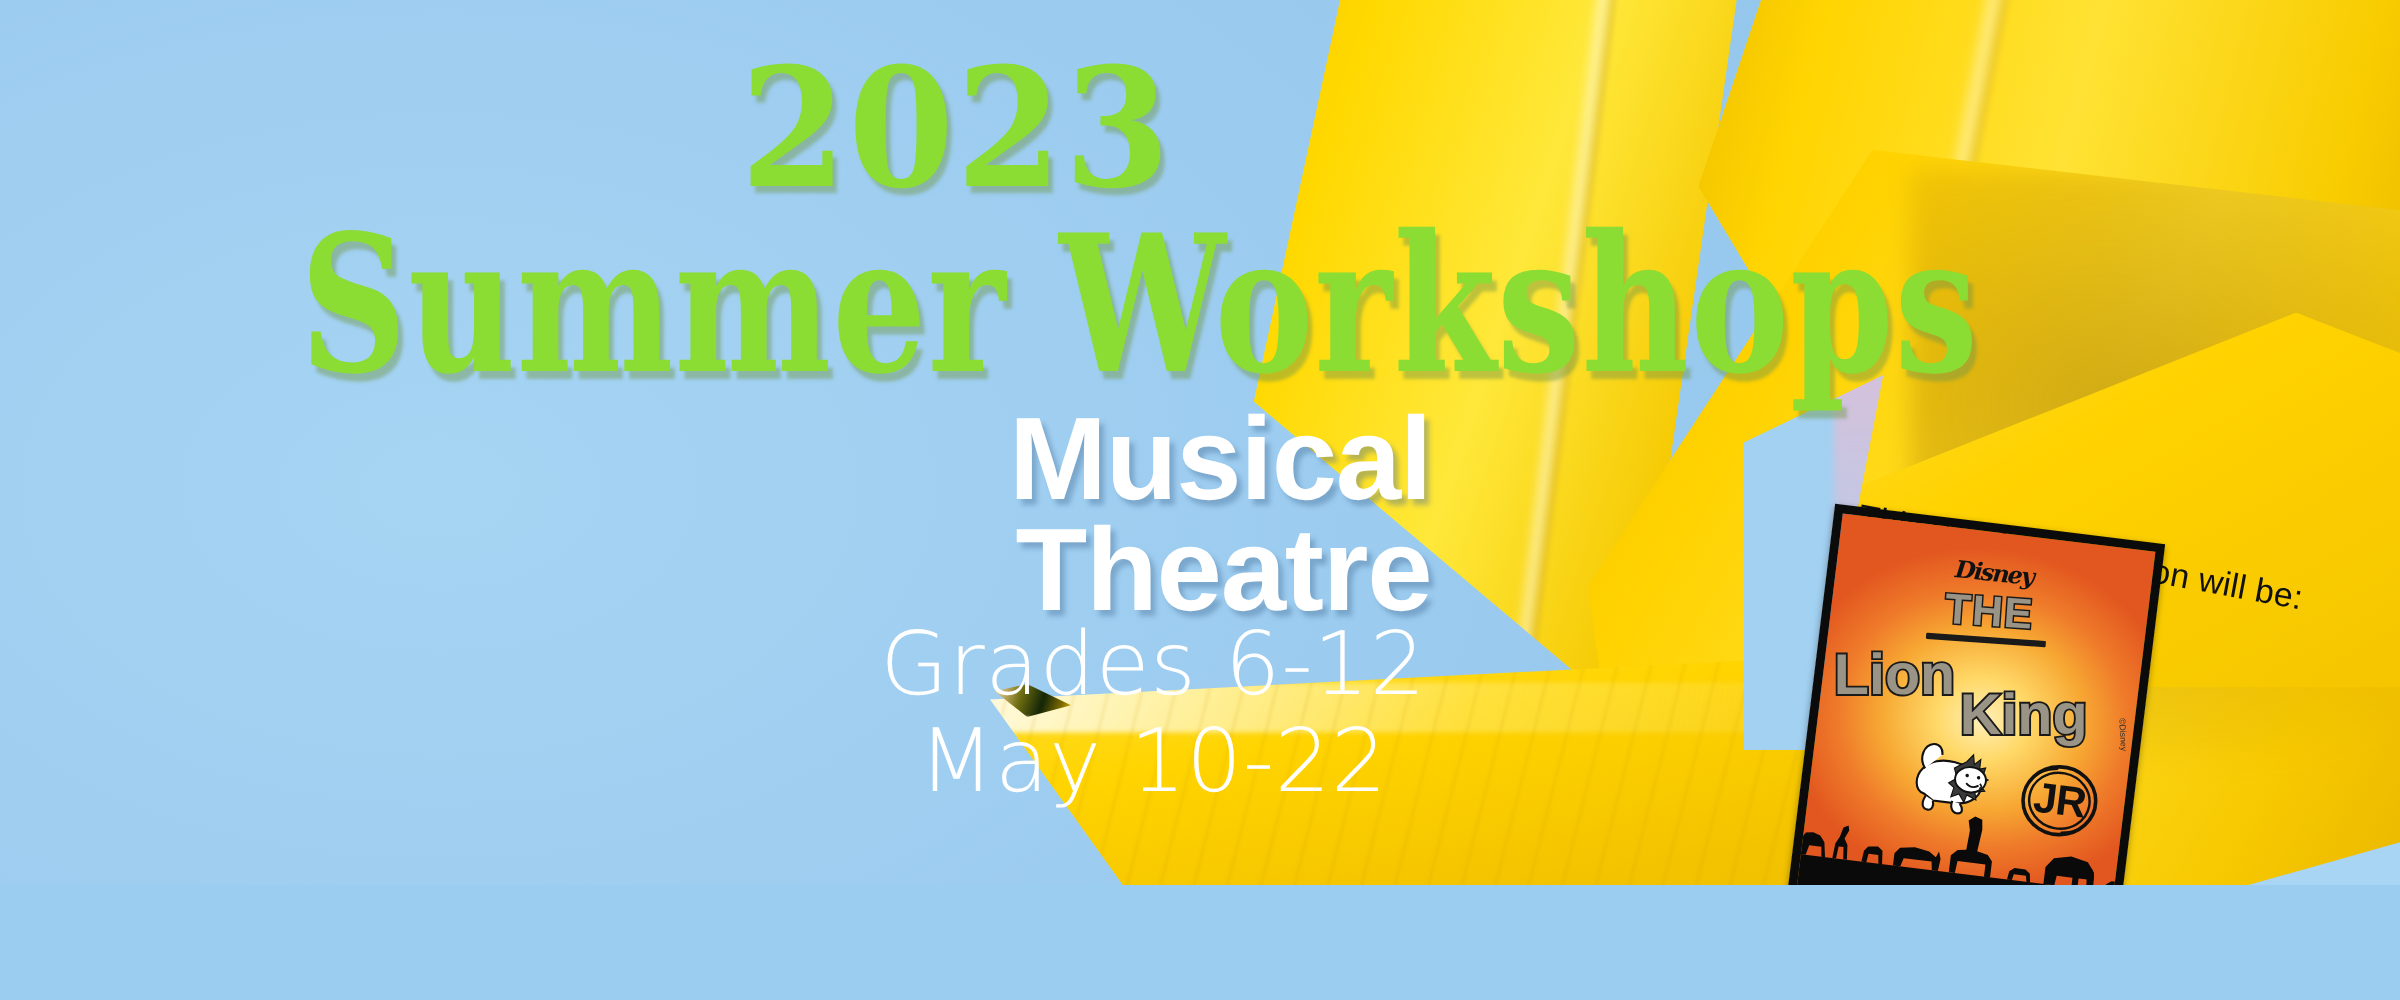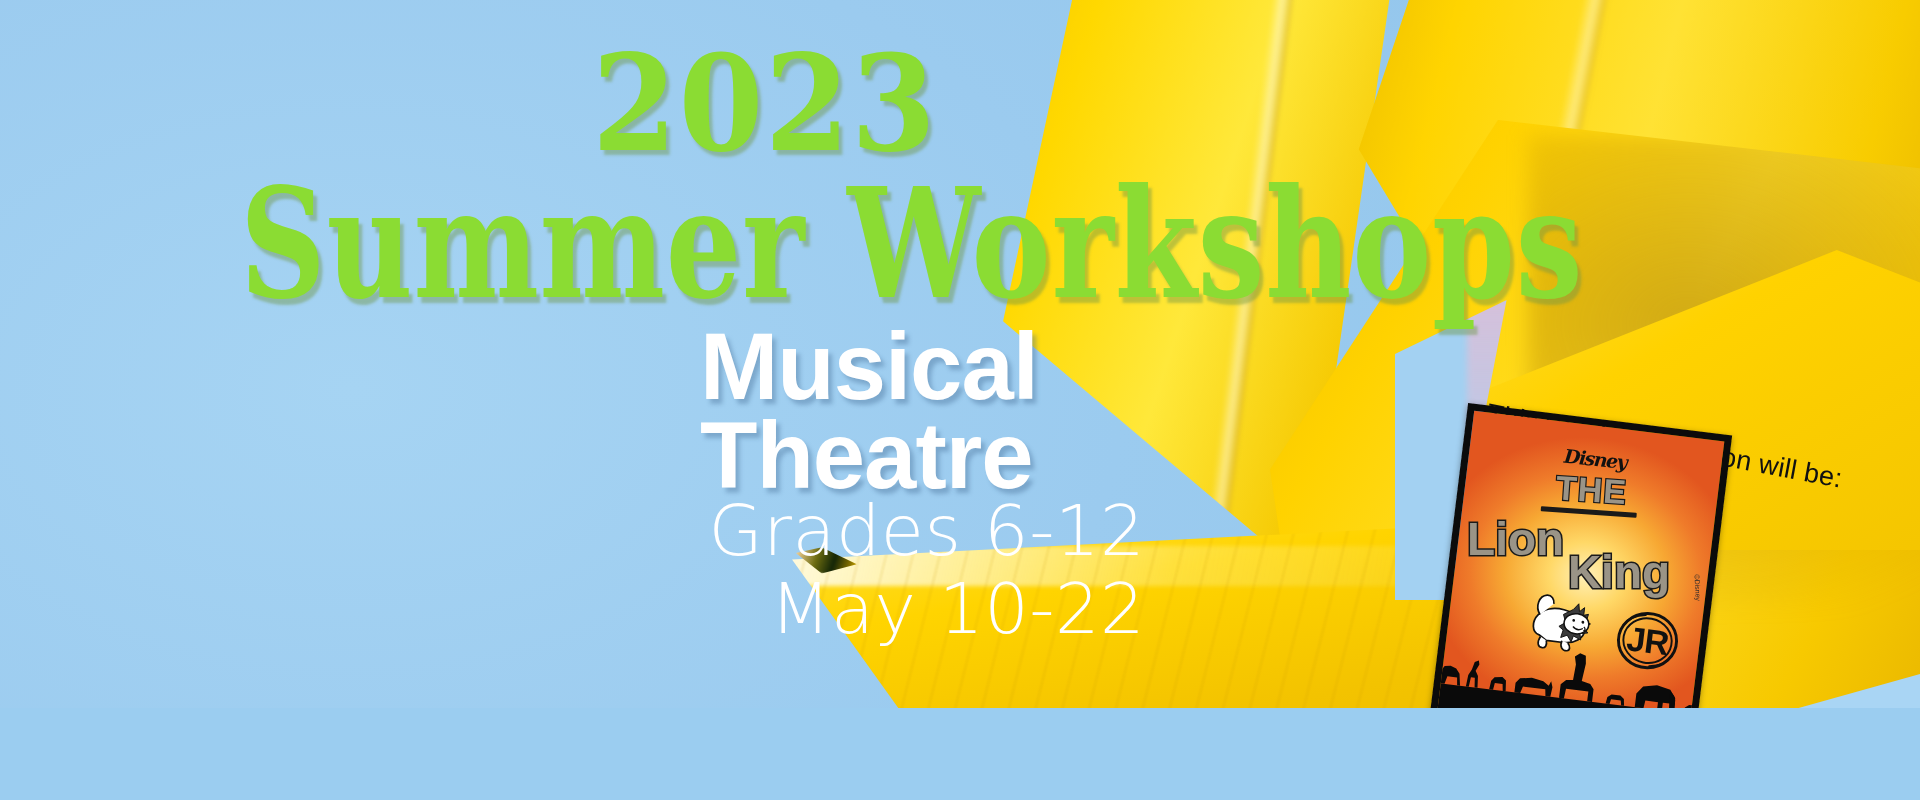--- a/index.html
+++ b/index.html
@@ -136,31 +136,31 @@
     position:absolute;left:240px;top:168px;width:1090px;
     font-family:"DejaVu Serif","Liberation Serif",serif;
     font-weight:700;font-size:152px;line-height:1;
     color:#8bdc33;white-space:nowrap;
     text-shadow:5px 6px 3px rgba(110,150,70,.45);
     transform:scaleX(.78);transform-origin:left center;
     letter-spacing:1px;
   }
 
   .mt-block{
-    position:absolute;left:700px;top:322px;width:445px;text-align:left;
+    position:absolute;left:700px;top:322px;width:445px;text-align:right;
   }
   .mt-line{
     font-family:"Liberation Sans",sans-serif;
     font-weight:700;font-size:94px;line-height:.95;color:#ffffff;
     letter-spacing:-1px;
     text-shadow:4px 5px 4px rgba(70,110,150,.40);
     white-space:nowrap;
   }
   .sub-block{
-    position:absolute;left:700px;top:492px;width:445px;text-align:right;
+    position:absolute;left:700px;top:492px;width:445px;text-align:center;
   }
   .sub-line{
     font-family:"DejaVu Sans","Liberation Sans",sans-serif;
     font-weight:300;font-size:70px;line-height:1.12;color:#ffffff;
     letter-spacing:.5px;white-space:nowrap;
   }
 
   
   .tagline{
     position:absolute;left:1487px;top:398px;

